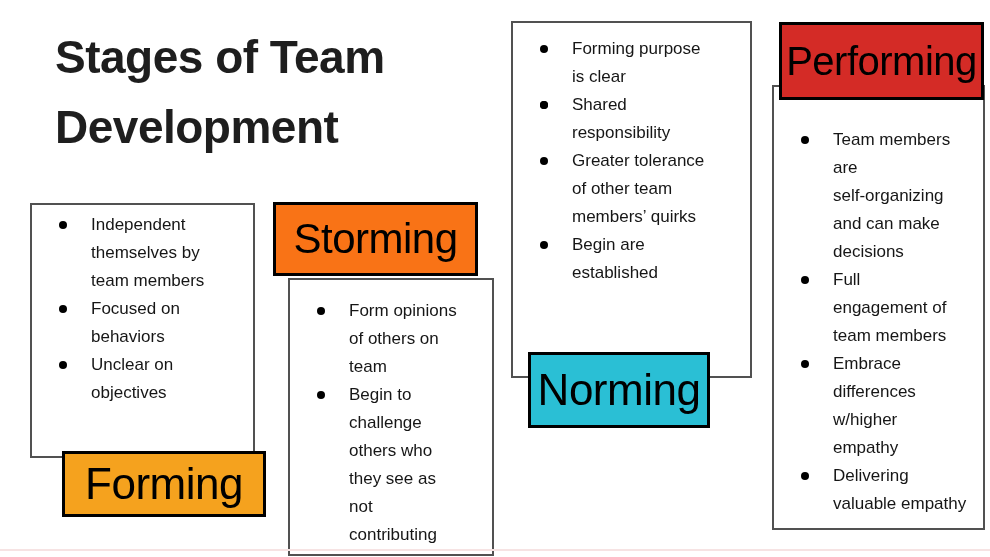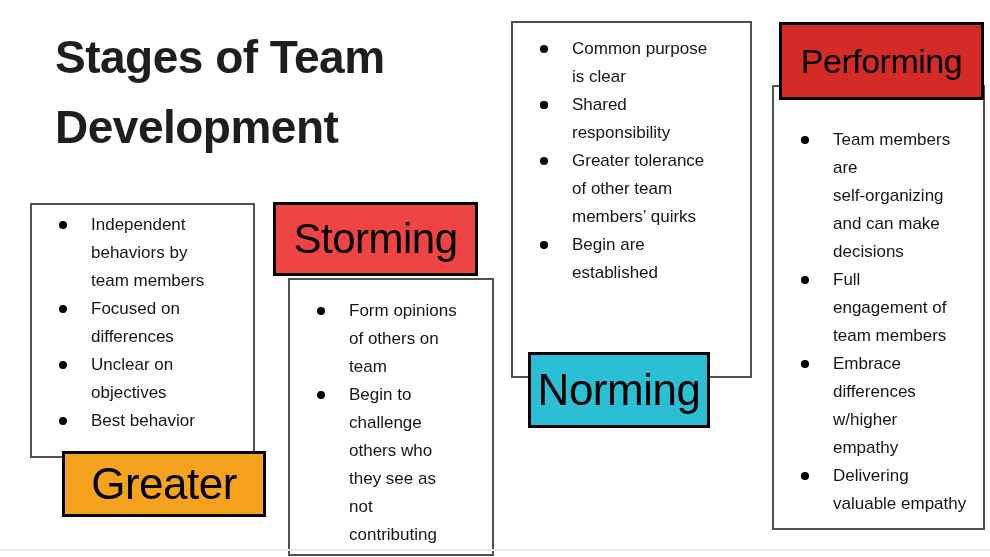--- a/index.html
+++ b/index.html
@@ -74,21 +74,21 @@
   #forming-label   { left: 62px;  top: 451px; width: 204px; height: 66px; font-size: 44px; z-index: 3; }
 
   #storming-label  { left: 273px; top: 202px; width: 205px; height: 74px; font-size: 42px; z-index: 3; }
   #storming-box    { left: 288px; top: 278px; width: 206px; height: 278px; }
   #storming-box .bullets   { padding-top: 17px; }
 
   #norming-box     { left: 511px; top: 21px;  width: 241px; height: 357px; }
   #norming-box .bullets    { padding-top: 12px; }
   #norming-label   { left: 528px; top: 352px; width: 182px; height: 76px; font-size: 44px; z-index: 3; }
 
-  #performing-label{ left: 779px; top: 22px;  width: 205px; height: 78px; font-size: 34px; z-index: 3; }
+  #performing-label{ left: 779px; top: 22px;  width: 205px; height: 78px; font-size: 40px; z-index: 3; }
   #performing-box  { left: 772px; top: 85px;  width: 213px; height: 445px; }
   #performing-box .bullets { padding-top: 39px; }
 
   .bottom-divider {
     position: absolute;
     left: 0;
     top: 549px;
     width: 990px;
     height: 2px;
   }
@@ -99,44 +99,40 @@
 <div class="canvas">
 
   <h1 class="title">Stages of Team
 Development</h1>
 
   <div class="textbox" id="forming-box">
     <ul class="bullets">
       <li>
         <span class="dot"></span>
         <span class="bullet-text">Independent
-behaviors by
+themselves by
 team members</span>
       </li>
       <li>
         <span class="dot"></span>
         <span class="bullet-text">Focused on
-differences</span>
+behaviors</span>
       </li>
       <li>
         <span class="dot"></span>
         <span class="bullet-text">Unclear on
 objectives</span>
       </li>
-      <li>
-        <span class="dot"></span>
-        <span class="bullet-text">Best behavior</span>
-      </li>
     </ul>
   </div>
   <div class="stage-label" id="forming-label" style="background-color: rgb(245, 162, 30);">
-    <span>Greater</span>
-  </div>
-
-  <div class="stage-label" id="storming-label" style="background-color: #ef4444;">
+    <span>Forming</span>
+  </div>
+
+  <div class="stage-label" id="storming-label" style="background-color: #f97316;">
     <span>Storming</span>
   </div>
   <div class="textbox" id="storming-box">
     <ul class="bullets">
       <li>
         <span class="dot"></span>
         <span class="bullet-text">Form opinions
 of others on
 team</span>
       </li>
@@ -149,21 +145,21 @@
 not
 contributing</span>
       </li>
     </ul>
   </div>
 
   <div class="textbox" id="norming-box">
     <ul class="bullets">
       <li>
         <span class="dot"></span>
-        <span class="bullet-text">Common purpose
+        <span class="bullet-text">Forming purpose
 is clear</span>
       </li>
       <li>
         <span class="dot"></span>
       </li>
       <li>
         <span class="dot"></span>
         <span class="bullet-text">Shared
 responsibility</span>
       </li>

